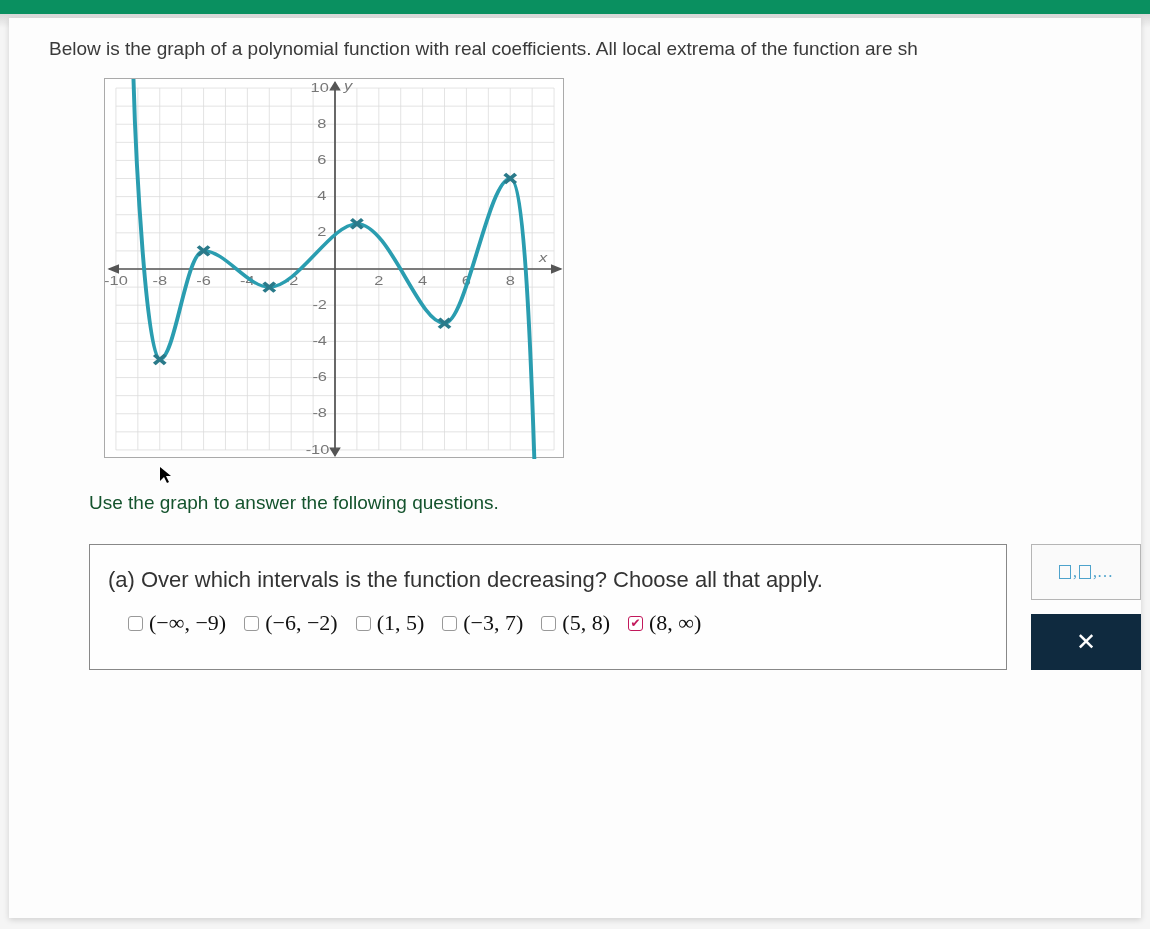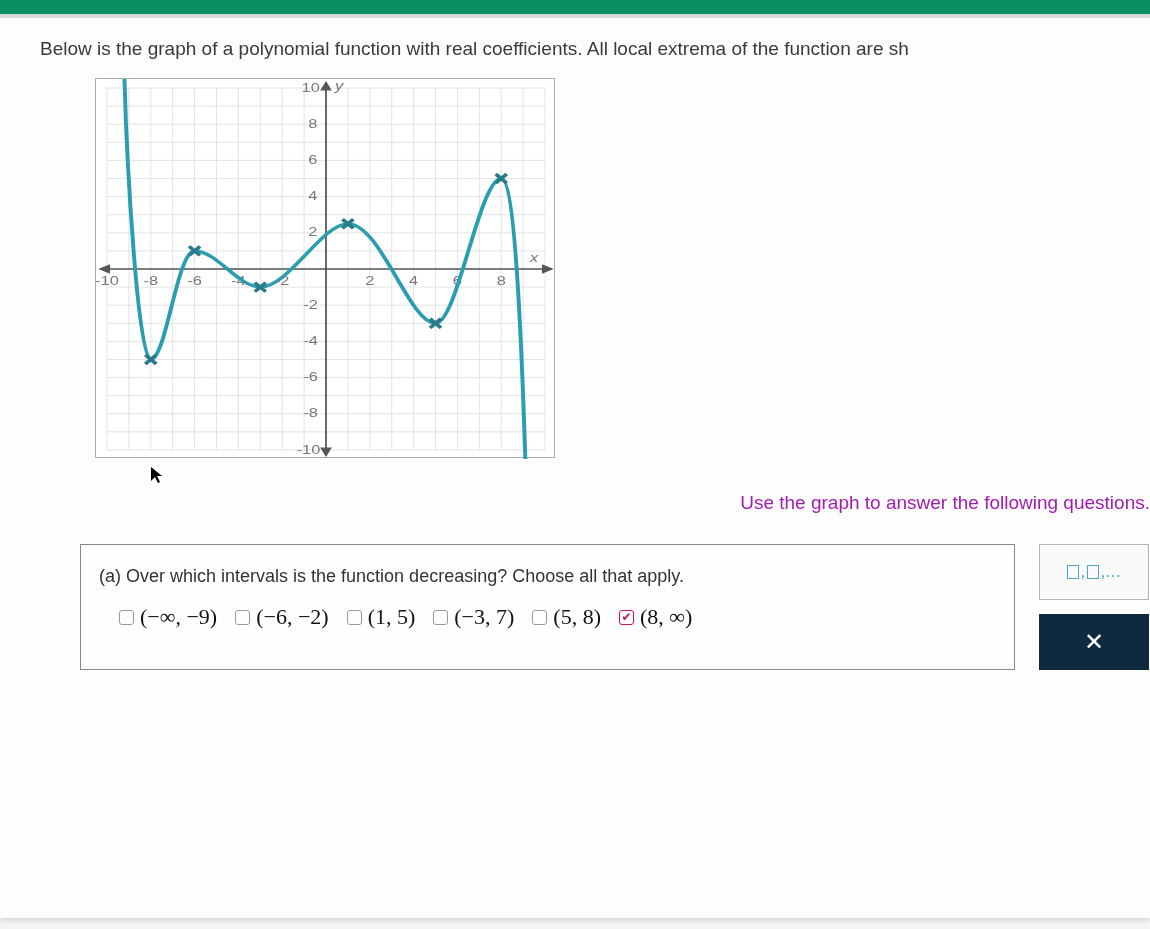--- a/index.html
+++ b/index.html
@@ -9,21 +9,21 @@
     background: #f0f0f0;
     color: #333;
   }
   .frame {
     background: linear-gradient(to bottom, #0a9060 0%, #0a9060 1.5%, #d8d8d8 1.5%, #f5f5f5 3%);
     min-height: 929px;
     padding: 18px 0 0 0;
   }
   .page {
     background: #fdfdfd;
-    margin: 0 0;
+    margin: 0 9px;
     padding: 20px 0 20px 40px;
     min-height: 900px;
     box-shadow: 0 2px 6px rgba(0,0,0,.15);
   }
   .prompt {
     font-size: 19px;
     color: #3a3a3a;
     margin-bottom: 18px;
     white-space: nowrap;
     overflow: hidden;
@@ -37,38 +37,37 @@
     border: 1px solid #aaa;
     background: #fff;
     position: relative;
   }
   .cursor {
     margin-left: 110px;
     font-size: 16px;
   }
   .instr {
     font-size: 19px;
-    color: #a21caf;
+    color: #14532d;
     margin: 4px 0 30px 40px;
-    text-align: right;
   }
   .qarea {
     display: flex;
     gap: 24px;
     margin-left: 40px;
   }
   .qtable {
     border: 1px solid #888;
     width: 935px;
     background: #fefefe;
     border-collapse: collapse;
   }
   .qrow { border-bottom: 1px solid #888; padding: 18px 18px 22px 18px; }
   .qrow:last-child { border-bottom: none; }
-  .qtext { font-size: 18px; color: #333; margin-bottom: 14px; line-height: 1.5; }
+  .qtext { font-size: 22px; color: #333; margin-bottom: 14px; line-height: 1.5; }
   .opts {
     display: flex; flex-wrap: wrap; gap: 10px 18px;
     align-items: center;
     font-size: 22px;
     font-family: Georgia, 'Times New Roman', serif;
     color: #111;
     padding-left: 20px;
   }
   .opt { display: inline-flex; align-items: center; gap: 6px; }
   .cb {

